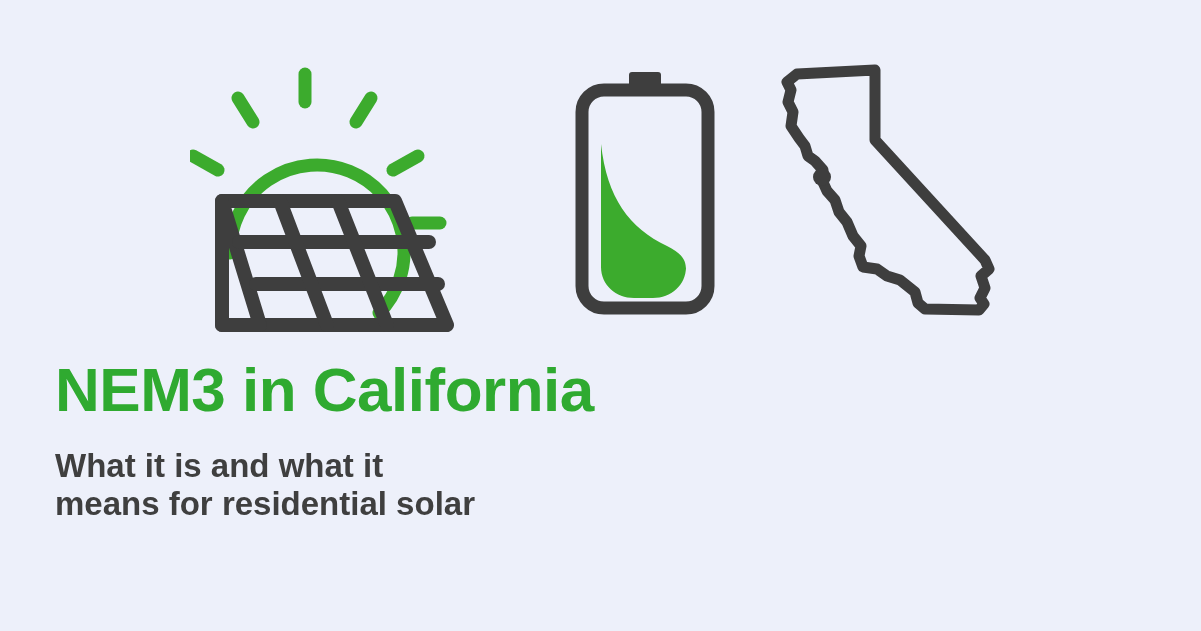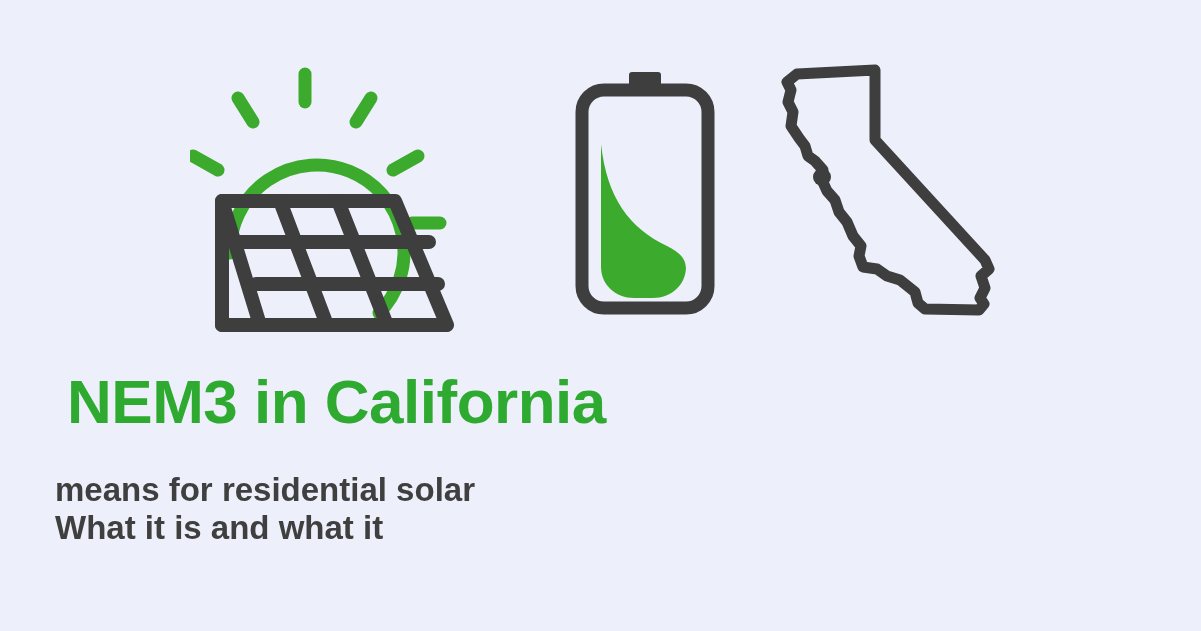--- a/index.html
+++ b/index.html
@@ -40,21 +40,21 @@
   .icon-slot svg { display: block; width: 100%; height: 100%; }
 
   
   #headline-block {
     position: absolute;
     left: 55px;
     top: 355px;
     width: 700px;
   }
   #page-title {
-    margin: 12px;
+    margin: 0;
     font-family: "Liberation Sans", sans-serif;
     font-size: 62px;
     line-height: 70px;
     font-weight: bold;
     letter-spacing: -0.5px;
     color: #2faa30;
     white-space: nowrap;
   }
   #page-subtitle {
     margin: 0;
@@ -184,19 +184,19 @@
 
         <circle cx="47" cy="117" r="9" fill="#3e3e3e"></circle>
       </svg>
     </div>
 
   </div>
 
   <div id="headline-block">
     <h1 id="page-title">NEM3 in California</h1>
     <h2 id="page-subtitle">
+      <span id="subtitle-line-1">What it is and what it</span>
       <span id="subtitle-line-2">means for residential solar</span>
-      <span id="subtitle-line-1">What it is and what it</span>
     </h2>
   </div>
 
 
 </div>
 
 </body></html>

